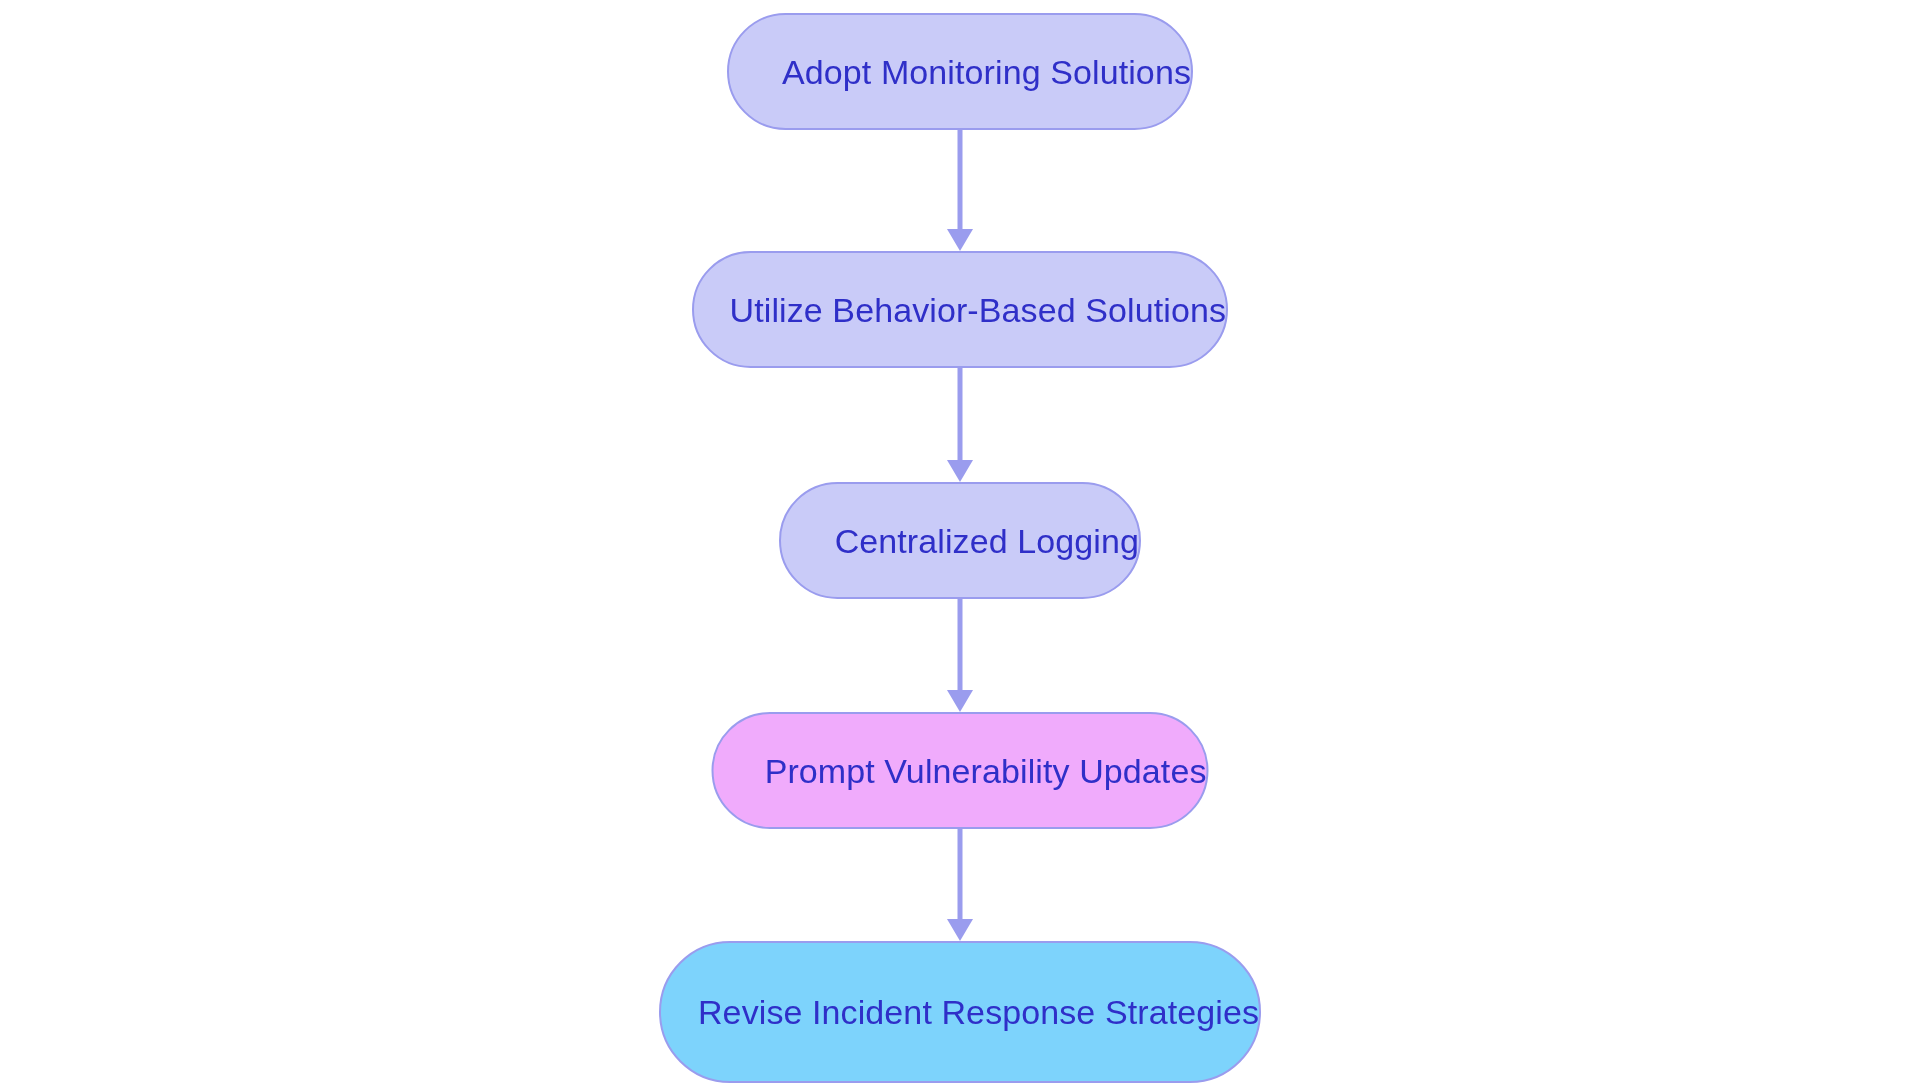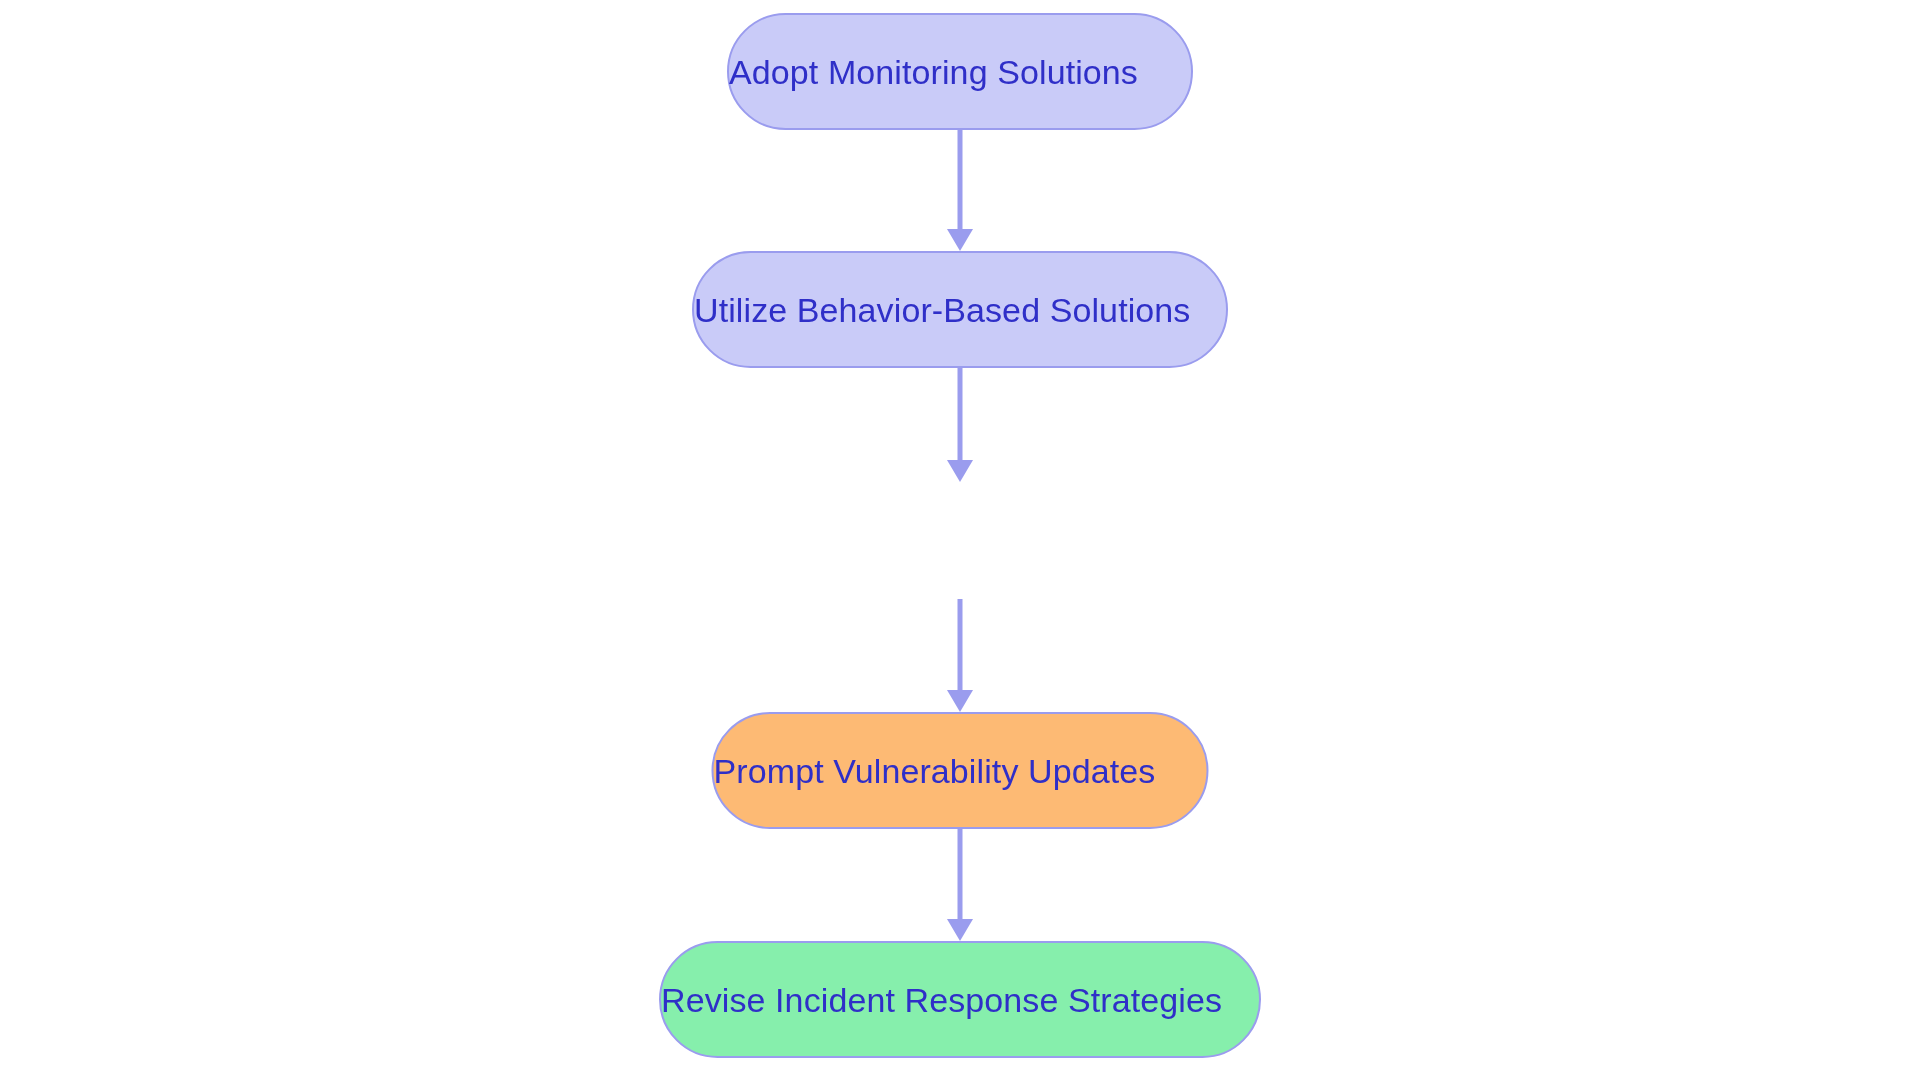--- a/index.html
+++ b/index.html
@@ -20,21 +20,21 @@
     width: 1920px;
     height: 1083px;
     background: #ffffff;
   }
 
   .flow-node {
     position: absolute;
     box-sizing: border-box;
     display: flex;
     align-items: center;
-    justify-content: flex-start;
+    justify-content: flex-end;
     background: #c9cbf8;
     border: 2px solid #4d7c0f;
     border-radius: 999px;
     transform: translateX(-50%);
     left: 960px;
   }
 
   .flow-node-label {
     color: #2f2fc8;
     font-size: 34px;
@@ -88,32 +88,35 @@
 
   <div class="flow-node" style="left: 960px; top: 251px; width: 536px; height: 117px; background: rgb(201, 203, 248); border-color: rgb(154, 156, 238);">
     <span class="flow-node-label" style="color: rgb(47, 47, 200);">Utilize Behavior-Based Solutions</span>
   </div>
 
   <div class="flow-edge" style="left: 960px; top: 368px; height: 114px;">
     <div class="edge-line" style="height: 93px; background: rgb(154, 156, 238);"></div>
     <div class="edge-arrowhead" style="border-top-color: rgb(154, 156, 238);"></div>
   </div>
 
+  <div class="flow-node" style="left: 960px; top: 482px; width: 362px; height: 117px; background: rgb(201, 203, 248); border-color: rgb(154, 156, 238);">
+    <span class="flow-node-label" style="color: rgb(47, 47, 200);">Centralized Logging</span>
+  </div>
 
   <div class="flow-edge" style="left: 960px; top: 599px; height: 113px;">
     <div class="edge-line" style="height: 92px; background: rgb(154, 156, 238);"></div>
     <div class="edge-arrowhead" style="border-top-color: rgb(154, 156, 238);"></div>
   </div>
 
-  <div class="flow-node" style="left: 960px; top: 712px; width: 497px; height: 117px; background: #fdba74; border-color: rgb(154, 156, 238);">
+  <div class="flow-node" style="left: 960px; top: 712px; width: 497px; height: 117px; background: #f0abfc; border-color: rgb(154, 156, 238);">
     <span class="flow-node-label" style="color: rgb(47, 47, 200);">Prompt Vulnerability Updates</span>
   </div>
 
   <div class="flow-edge" style="left: 960px; top: 829px; height: 112px;">
     <div class="edge-line" style="height: 91px; background: rgb(154, 156, 238);"></div>
     <div class="edge-arrowhead" style="border-top-color: rgb(154, 156, 238);"></div>
   </div>
 
-  <div class="flow-node" style="left: 960px; top: 941px; width: 602px; height: 117px; background: #86efac; border-color: rgb(154, 156, 238);">
+  <div class="flow-node" style="left: 960px; top: 941px; width: 602px; height: 142px; background: #7dd3fc; border-color: rgb(154, 156, 238);">
     <span class="flow-node-label" style="color: rgb(47, 47, 200);">Revise Incident Response Strategies</span>
   </div>
 
 </div>
 
 </body></html>

